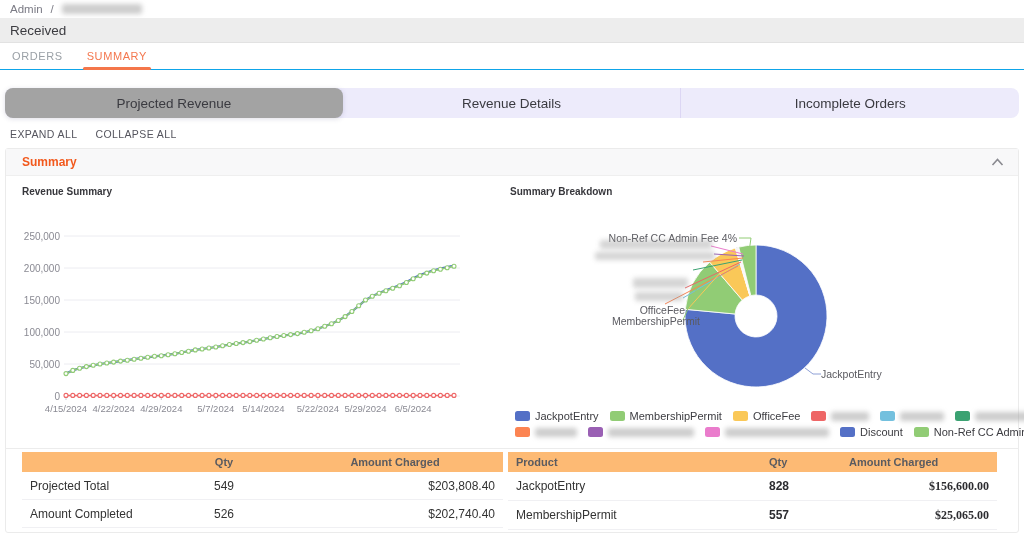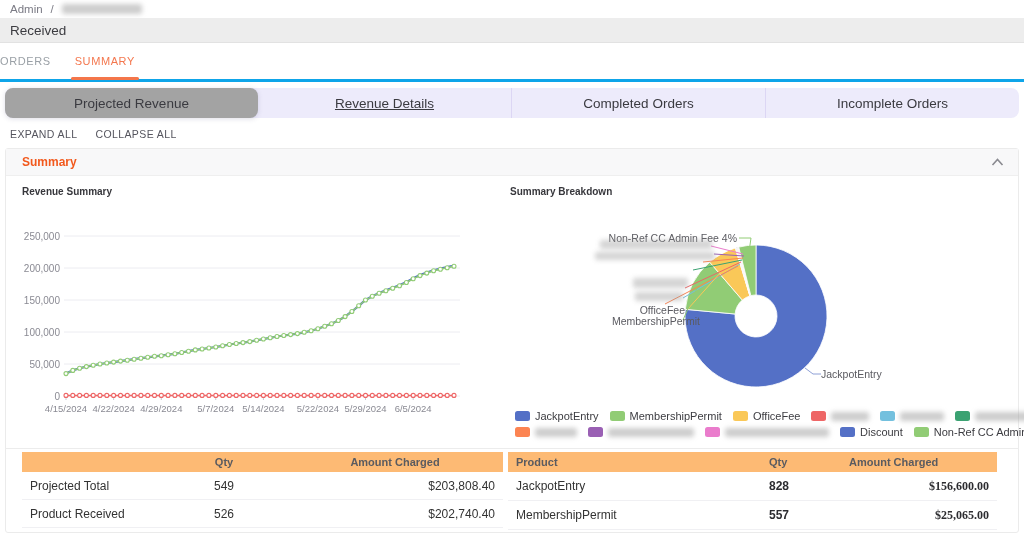--- a/index.html
+++ b/index.html
@@ -13,37 +13,37 @@
   .breadcrumb a{color:#7b7b85;text-decoration:none;}
 
   .blur-redact{display:inline-block;background:#9b9b9b;opacity:.5;filter:blur(2.5px);border-radius:2px;}
 
   
   .payments-bar{position:absolute;top:18px;left:0;width:100%;height:25px;background:#ededed;
     border-bottom:1px solid #e2e2e2;display:flex;align-items:center;padding-left:10px;
     box-sizing:border-box;font-size:13.5px;color:#3c3c41;}
 
   
-  .tabs-row{position:absolute;top:43px;left:0;width:100%;height:39px;border-bottom:3px solid #0ea5e9;
-    display:flex;align-items:center;box-sizing:border-box;gap:24px;}
+  .tabs-row{position:absolute;top:43px;left:0;width:100%;height:27px;border-bottom:1px solid #0ea5e9;
+    display:flex;align-items:center;padding-left:12px;box-sizing:border-box;gap:24px;}
   .tab{font-size:11px;letter-spacing:.6px;color:#9aa0a6;cursor:pointer;position:relative;
     height:100%;display:flex;align-items:center;}
   .tab.active{color:#f4774e;}
   .tab.active::after{content:"";position:absolute;left:-4px;right:-4px;bottom:-1px;height:3px;
     background:#f4764a;border-radius:2px;}
 
   
   .subtab-bar{position:absolute;top:88px;left:5px;width:1014px;height:30px;background:#edebfb;
     border-radius:8px;display:flex;}
   .subtab{flex:1;display:flex;align-items:center;justify-content:center;font-size:13.5px;
     color:#3a3a40;cursor:pointer;border-left:1px solid #dcd6f4;}
   .subtab:first-child{border-left:none;}
   .subtab.active{background:#a3a3a3;border-radius:8px;border-left:none;
     box-shadow:0 1px 5px rgba(80,70,120,.18);}
-  .subtab.active + .subtab{border-left:none;text-decoration:underline;}
+  .subtab.active + .subtab{border-left:none;}
 
   
   .toolbar{position:absolute;top:128px;left:10px;display:flex;gap:18px;font-size:10.5px;
     letter-spacing:.4px;color:#55555e;}
   .toolbar span{cursor:pointer;}
 
   
   .panel{position:absolute;top:148px;left:5px;width:1014px;height:385px;box-sizing:border-box;
     border:1px solid #ebebeb;border-radius:3px;background:#fff;}
   .panel-header{height:26px;background:#f8f8f9;border-bottom:1px solid #efefef;display:flex;
@@ -100,21 +100,20 @@
   </div>
 
   <div class="tabs-row">
     <div class="tab">ORDERS</div>
     <div class="tab active">SUMMARY</div>
   </div>
 
   <div class="subtab-bar">
     <div class="subtab active">Projected Revenue</div>
     <div class="subtab">Revenue Details</div>
-    <div class="subtab">Completed Orders</div>
     <div class="subtab">Incomplete Orders</div>
   </div>
 
   <div class="toolbar">
     <span>EXPAND ALL</span>
     <span>COLLAPSE ALL</span>
   </div>
 
   <div class="panel">
     <div class="panel-header">
@@ -374,21 +373,21 @@
           <th>Amount Charged</th>
         </tr>
       </thead>
     <tbody>
         <tr>
           <td>Projected Total</td>
           <td>549</td>
           <td>$203,808.40</td>
         </tr>
         <tr>
-          <td>Product Received</td>
+          <td>Amount Completed</td>
           <td>526</td>
           <td>$202,740.40</td>
         </tr>
         <tr>
           <td>Amount Outstanding</td>
           <td>23</td>
           <td>$1,068.00</td>
         </tr>
       </tbody>
   </table>

